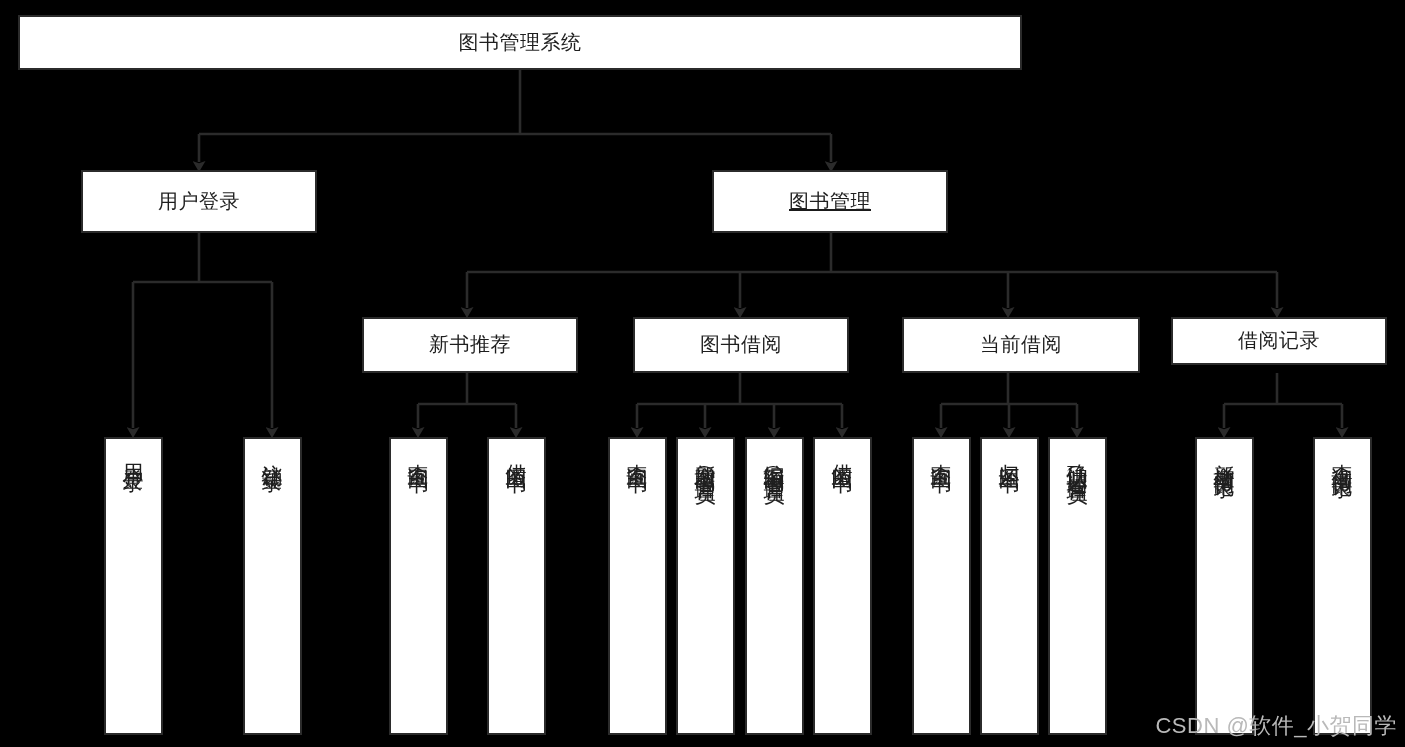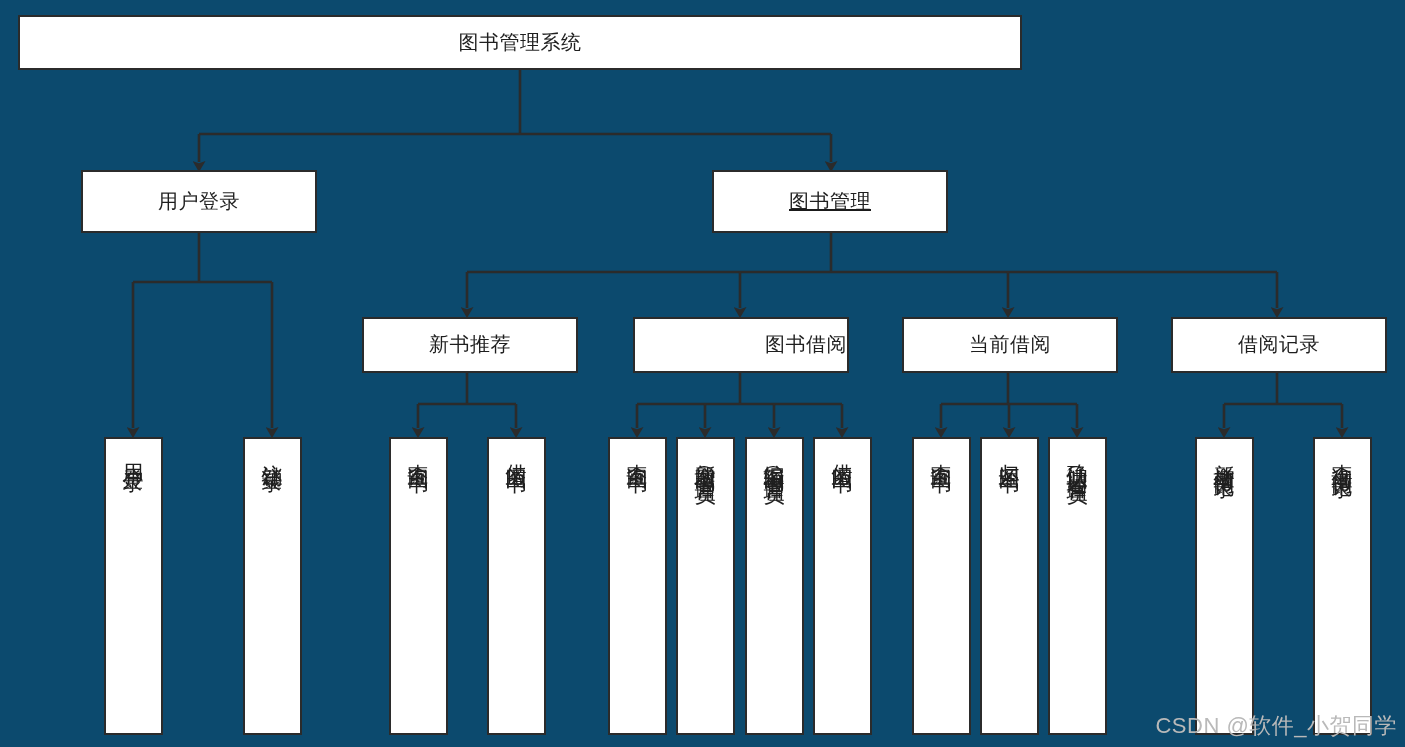--- a/index.html
+++ b/index.html
@@ -9,21 +9,21 @@
     background: #ffffff;
   }
   body {
     font-family: "Liberation Sans", "DejaVu Sans", sans-serif;
     color: #1a1a1a;
   }
   #diagram-root {
     position: relative;
     width: 1405px;
     height: 747px;
-    background: #0c4a6e;
+    background: #000000;
     overflow: hidden;
   }
   svg.connectors {
     position: absolute;
     left: 0;
     top: 0;
     width: 1405px;
     height: 747px;
     pointer-events: none;
   }
@@ -137,27 +137,27 @@
   <div class="node horiz" style="left:81px; top:170px; width:236px; height:63px;">
     <span class="label">用户登录</span>
   </div>
   <div class="node horiz" style="left:712px; top:170px; width:236px; height:63px;text-decoration:underline;">
     <span class="label">图书管理</span>
   </div>
 
   <div class="node horiz" style="left:362px; top:317px; width:216px; height:56px;text-align:right;">
     <span class="label">新书推荐</span>
   </div>
-  <div class="node horiz" style="left:633px; top:317px; width:216px; height:56px;justify-content:flex-end;">
+  <div class="node horiz" style="left:633px; top:317px; width:216px; height:56px;">
     <span class="label">图书借阅</span>
   </div>
-  <div class="node horiz" style="left:902px; top:317px; width:216px; height:56px;">
+  <div class="node horiz" style="left:902px; top:317px; width:238px; height:56px;">
     <span class="label">当前借阅</span>
   </div>
-  <div class="node horiz" style="left:1171px; top:317px; width:216px; height:56px;">
+  <div class="node horiz" style="left:1171px; top:317px; width:216px; height:48px;">
     <span class="label">借阅记录</span>
   </div>
 
   <div class="node vert" style="left:104px; top:437px; width:59px; height:298px;">
     <span class="label">用户登录</span>
   </div>
   <div class="node vert" style="left:243px; top:437px; width:59px; height:298px;">
     <span class="label">注销登录</span>
   </div>
 

